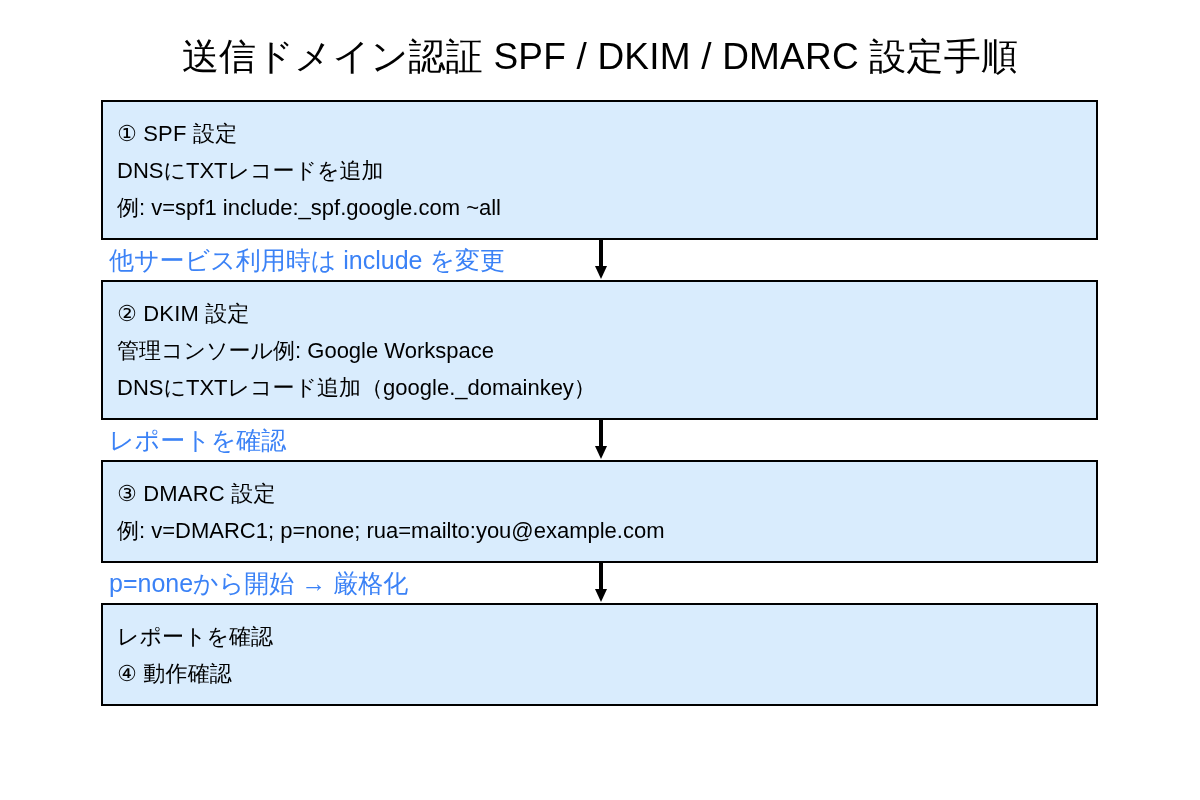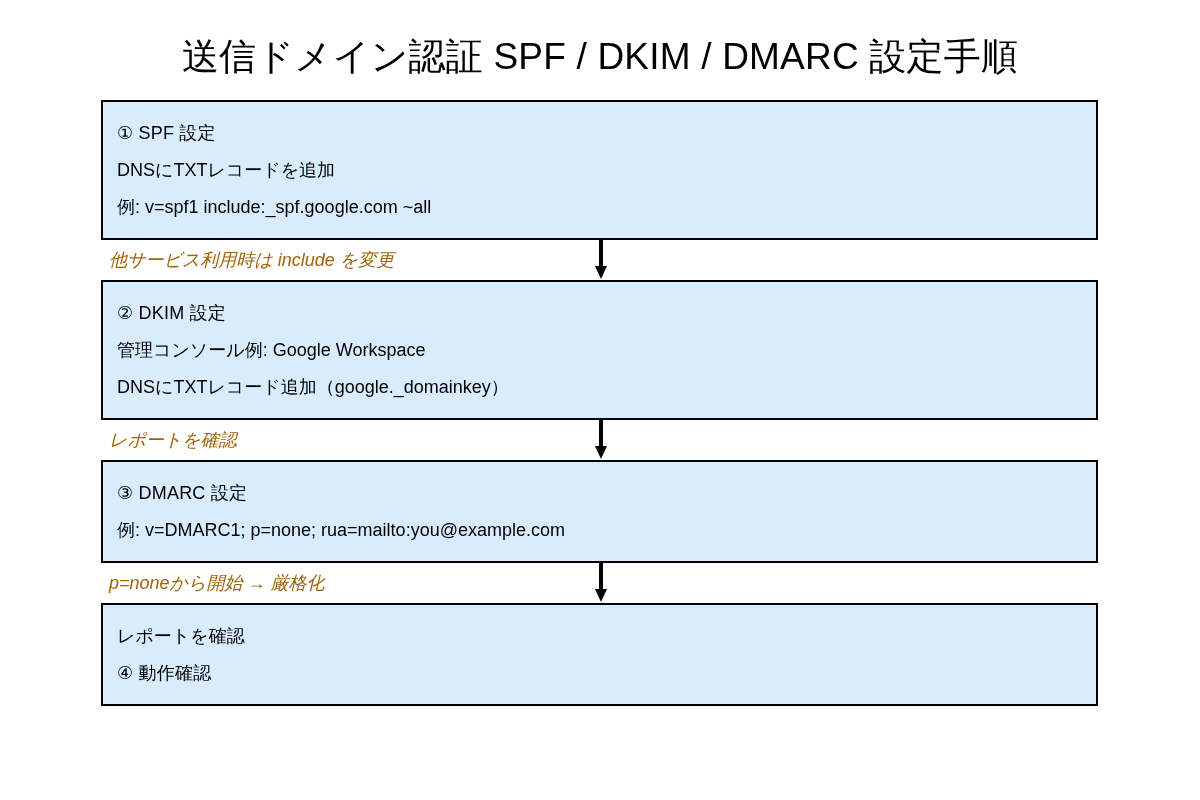--- a/index.html
+++ b/index.html
@@ -48,44 +48,43 @@
   
   .step-box {
     position: relative;
     box-sizing: border-box;
     width: 997px;
     border: 2px solid #000000;
     background: #d9ecfd;
     padding: 13px 14px 12px 14px;
   }
   .step-line {
-    font-size: 18px;
+    font-size: 22px;
     line-height: 37px;
     white-space: nowrap;
     color: #000000;
   }
   .step-line.title-line {
     letter-spacing: 0.2px;
   }
 
   
   .connector {
     position: relative;
     height: 40px;
     width: 997px;
   }
   .connector-label {
     position: absolute;
     left: 8px;
     top: 1px;
-    font-size: 18px;
+    font-size: 25px;
     line-height: 38px;
     white-space: nowrap;
-    color: #a16207;
-    font-style: italic;
+    color: #3b82f6;
   }
   .arrow {
     position: absolute;
     left: 494px;  
     top: 0;
     width: 12px;
     height: 40px;
   }
   .arrow .shaft {
     position: absolute;

